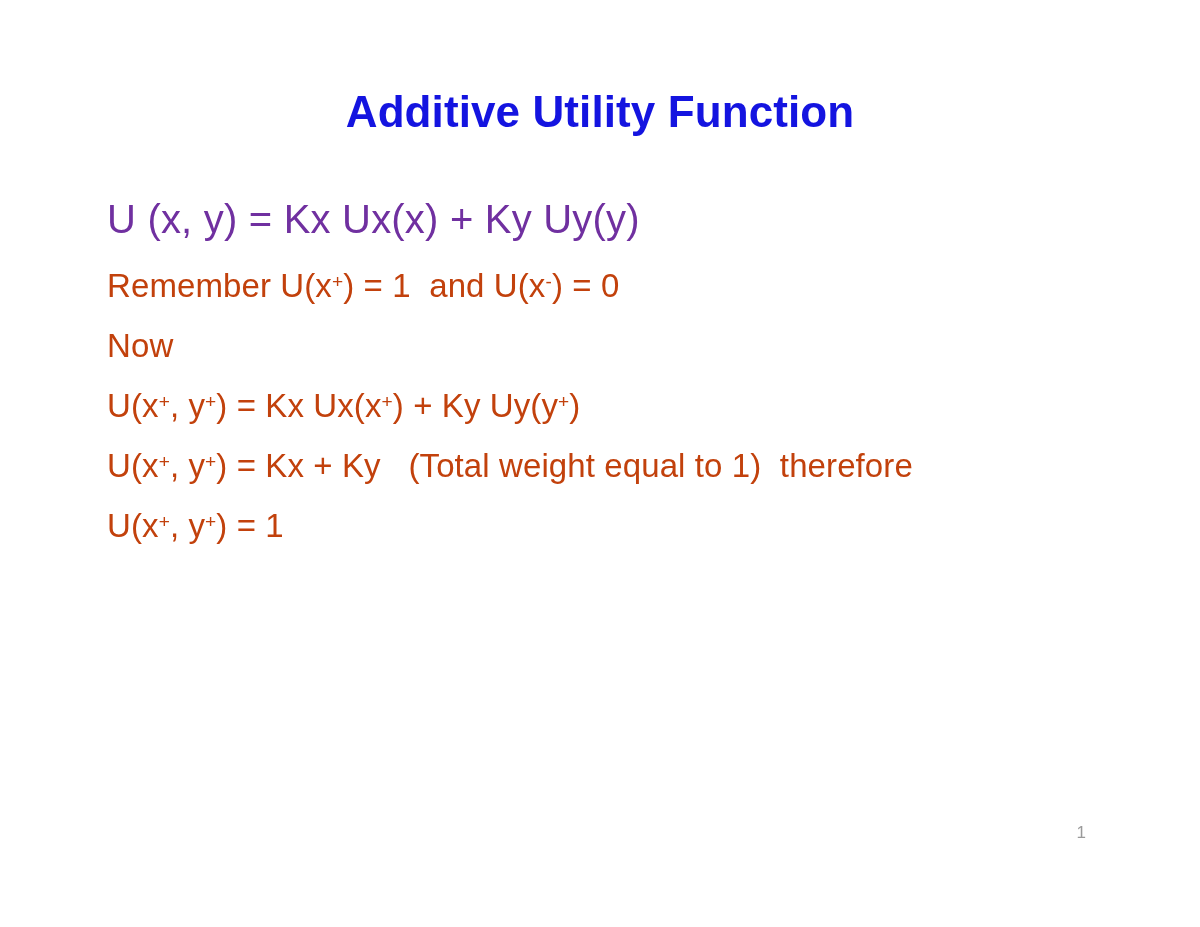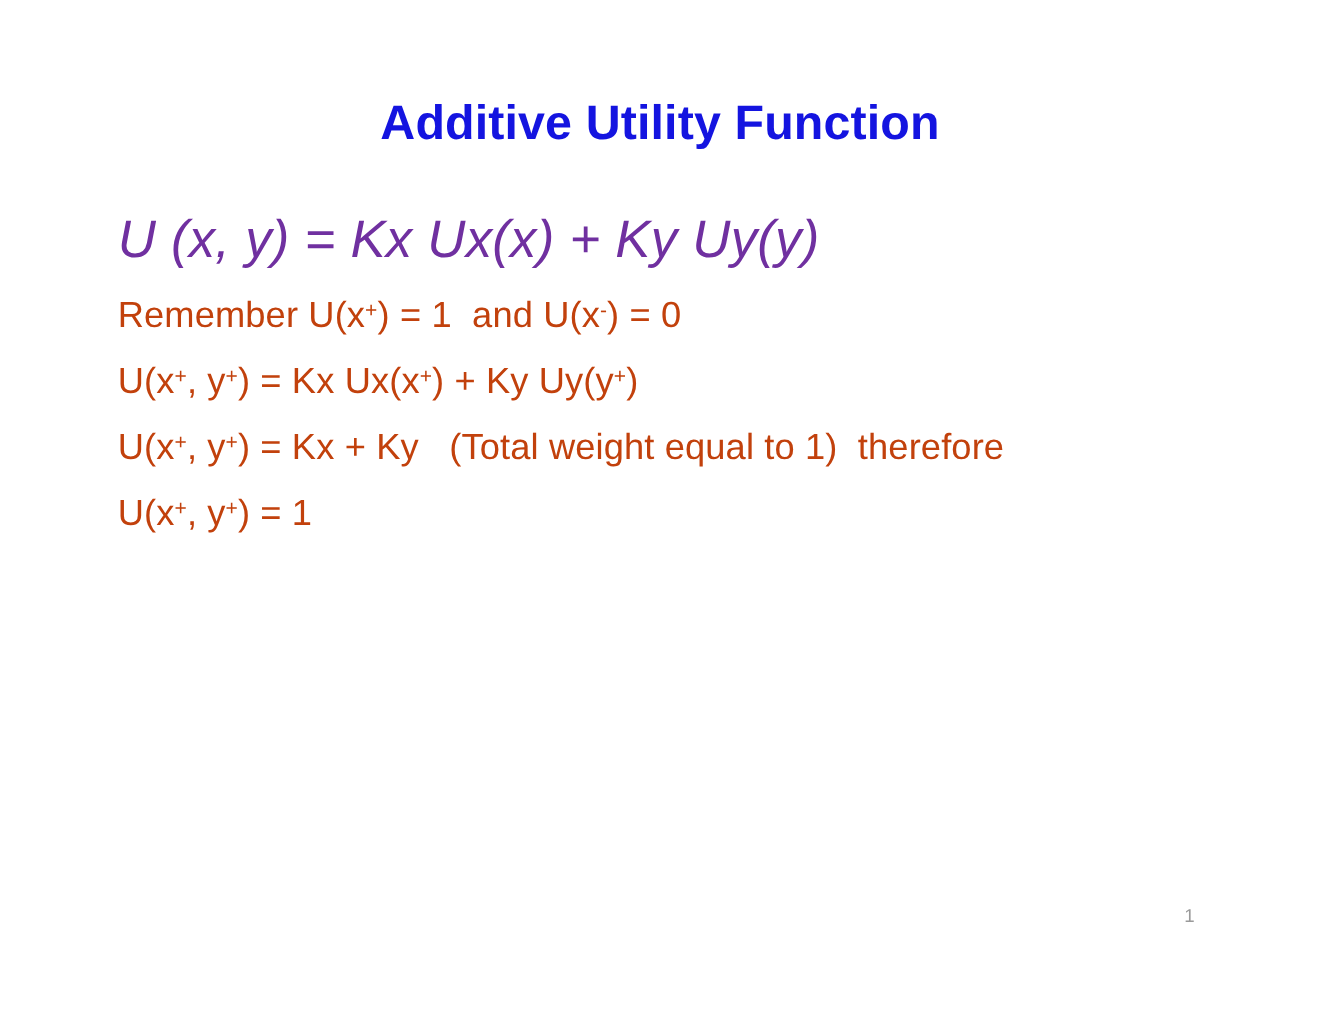--- a/index.html
+++ b/index.html
@@ -43,25 +43,24 @@
     color: #c2410c;
     font-size: 33px;
     font-weight: 400;
     line-height: 60px;
     height: 60px;
     white-space: pre;
     letter-spacing: 0.1px;
   }
   .eq-line.headline {
     color: #7030a0;
-    font-size: 48px;
+    font-size: 40px;
     line-height: 74px;
     height: 74px;
     letter-spacing: 0.2px;
-    font-style: italic;
   }
   .eq-line sup {
     font-size: 0.58em;
     vertical-align: 0.48em;
     line-height: 0;
   }
   
   #page-number {
     position: absolute;
     right: 114px;
@@ -75,20 +74,21 @@
 </head>
 <body>
 
 <div id="slide">
 
   <div id="slide-title">Additive Utility Function</div>
 
   <div id="body-block">
       <div class="eq-line headline">U (x, y) = Kx Ux(x) + Ky Uy(y)</div>
       <div class="eq-line">Remember U(x<sup>+</sup>) = 1  and U(x<sup>-</sup>) = 0</div>
+      <div class="eq-line">Now</div>
       <div class="eq-line">U(x<sup>+</sup>, y<sup>+</sup>) = Kx Ux(x<sup>+</sup>) + Ky Uy(y<sup>+</sup>)</div>
       <div class="eq-line">U(x<sup>+</sup>, y<sup>+</sup>) = Kx + Ky   (Total weight equal to 1)  therefore</div>
       <div class="eq-line">U(x<sup>+</sup>, y<sup>+</sup>) = 1</div>
     </div>
 
   <div id="page-number">1</div>
 
 </div>
 
 </body></html>

